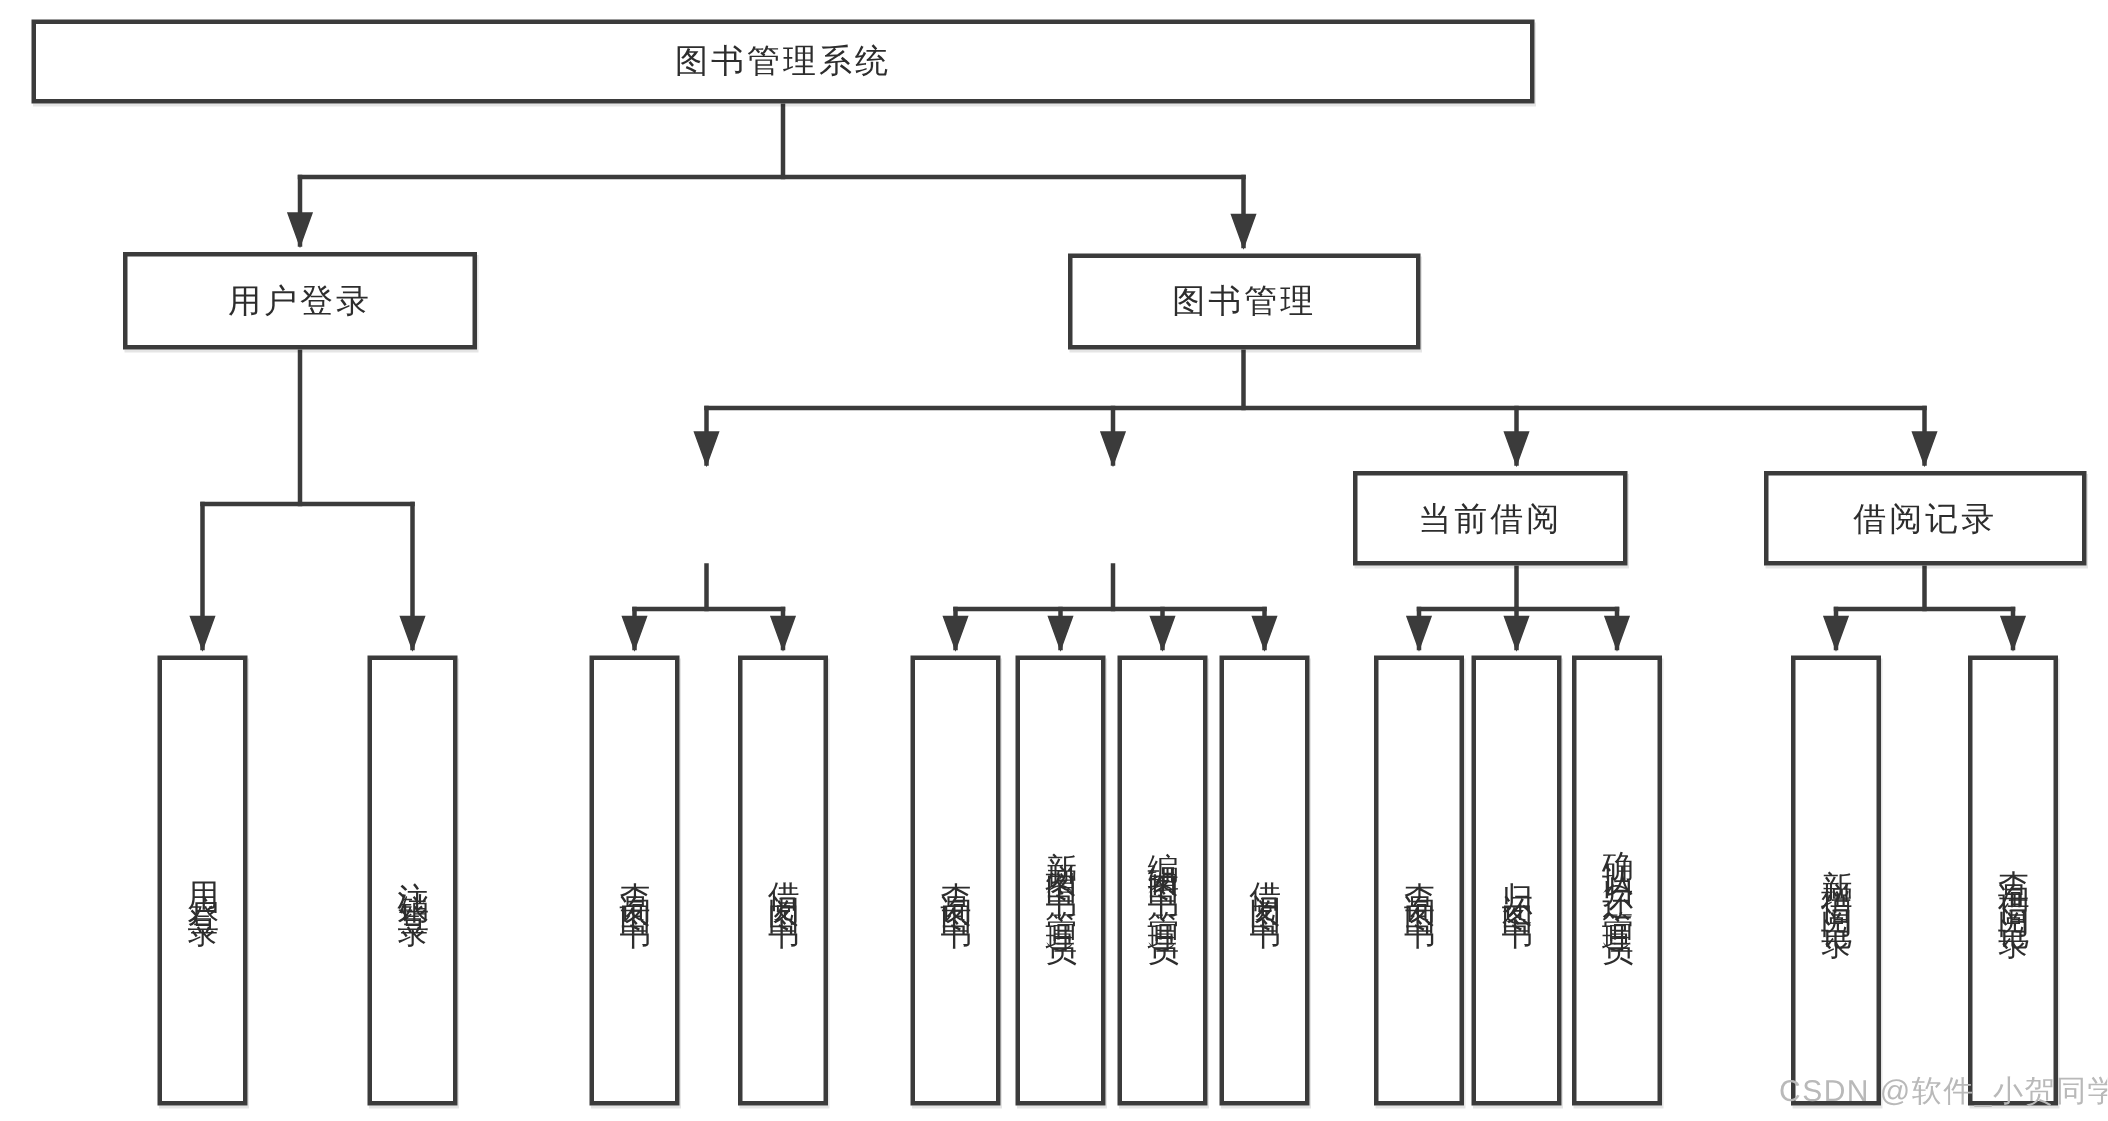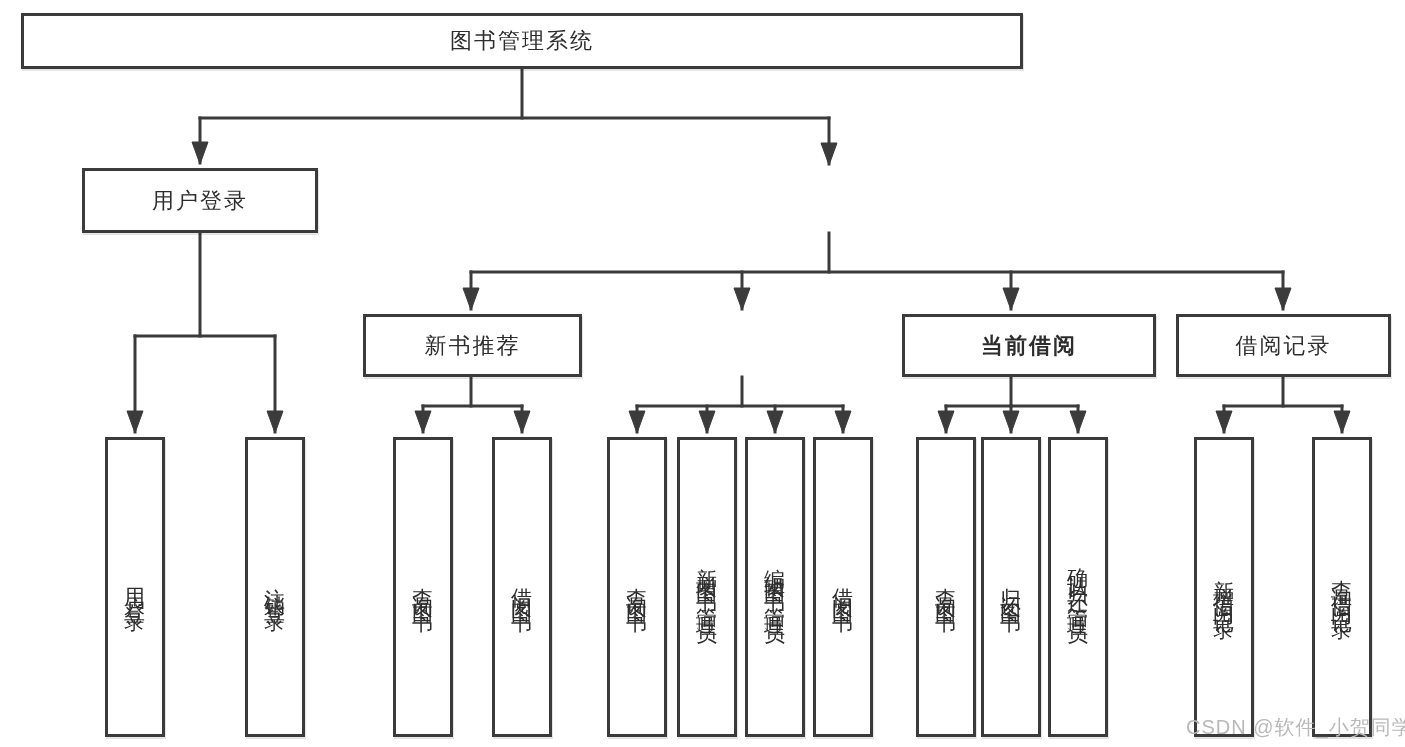--- a/index.html
+++ b/index.html
@@ -48,21 +48,21 @@
     width: 60px;
     top: 437px;
     height: 300px;
   }
   
   #n-root          { left: 21px;   top: 13px;  width: 1002px; height: 56px; }
   #n-user-login    { left: 82px;   top: 168px; width: 236px;  height: 65px; }
   #n-book-mgmt     { left: 712px;  top: 169px; width: 235px;  height: 64px; }
   #n-new-book-rec  { left: 363px;  top: 314px; width: 219px;  height: 63px; }
   #n-book-borrow   { left: 633px;  top: 314px; width: 219px;  height: 63px; }
-  #n-current-borrow{ left: 902px;  top: 314px; width: 254px;  height: 63px; font-weight: bold; }
+  #n-current-borrow{ left: 902px;  top: 314px; width: 183px;  height: 63px; }
   #n-borrow-record { left: 1176px; top: 314px; width: 215px;  height: 63px; }
 
   #l-user-login     { left: 105px;  }
   #l-logout         { left: 245px;  }
   #l-query-book-rec { left: 393px;  }
   #l-borrow-book-rec{ left: 492px;  }
   #l-query-book-bor { left: 607px;  }
   #l-add-book       { left: 677px;  }
   #l-edit-book      { left: 745px;  }
   #l-borrow-book-bor{ left: 813px;  }
@@ -134,22 +134,22 @@
       <path d="M1283,377 L1283,406"></path>
       <path d="M1224,406 L1342,406"></path>
       <path d="M1224,406 L1224,432" marker-end="url(#arrow)"></path>
       <path d="M1342,406 L1342,432" marker-end="url(#arrow)"></path>
     </g>
   </svg>
 
   <div id="n-root" class="node hnode">图书管理系统</div>
 
   <div id="n-user-login" class="node hnode">用户登录</div>
+  <div id="n-book-mgmt" class="node hnode">图书管理</div>
 
-  <div id="n-new-book-rec" class="node hnode">新书推荐</div>
   <div id="n-current-borrow" class="node hnode">当前借阅</div>
   <div id="n-borrow-record" class="node hnode">借阅记录</div>
 
   <div id="l-user-login" class="node vnode">用户登录</div>
   <div id="l-logout" class="node vnode">注销登录</div>
   <div id="l-query-book-rec" class="node vnode">查询图书</div>
   <div id="l-borrow-book-rec" class="node vnode">借阅图书</div>
   <div id="l-query-book-bor" class="node vnode">查询图书</div>
   <div id="l-add-book" class="node vnode">新增图书（管理员）</div>
   <div id="l-edit-book" class="node vnode">编辑图书（管理员）</div>

